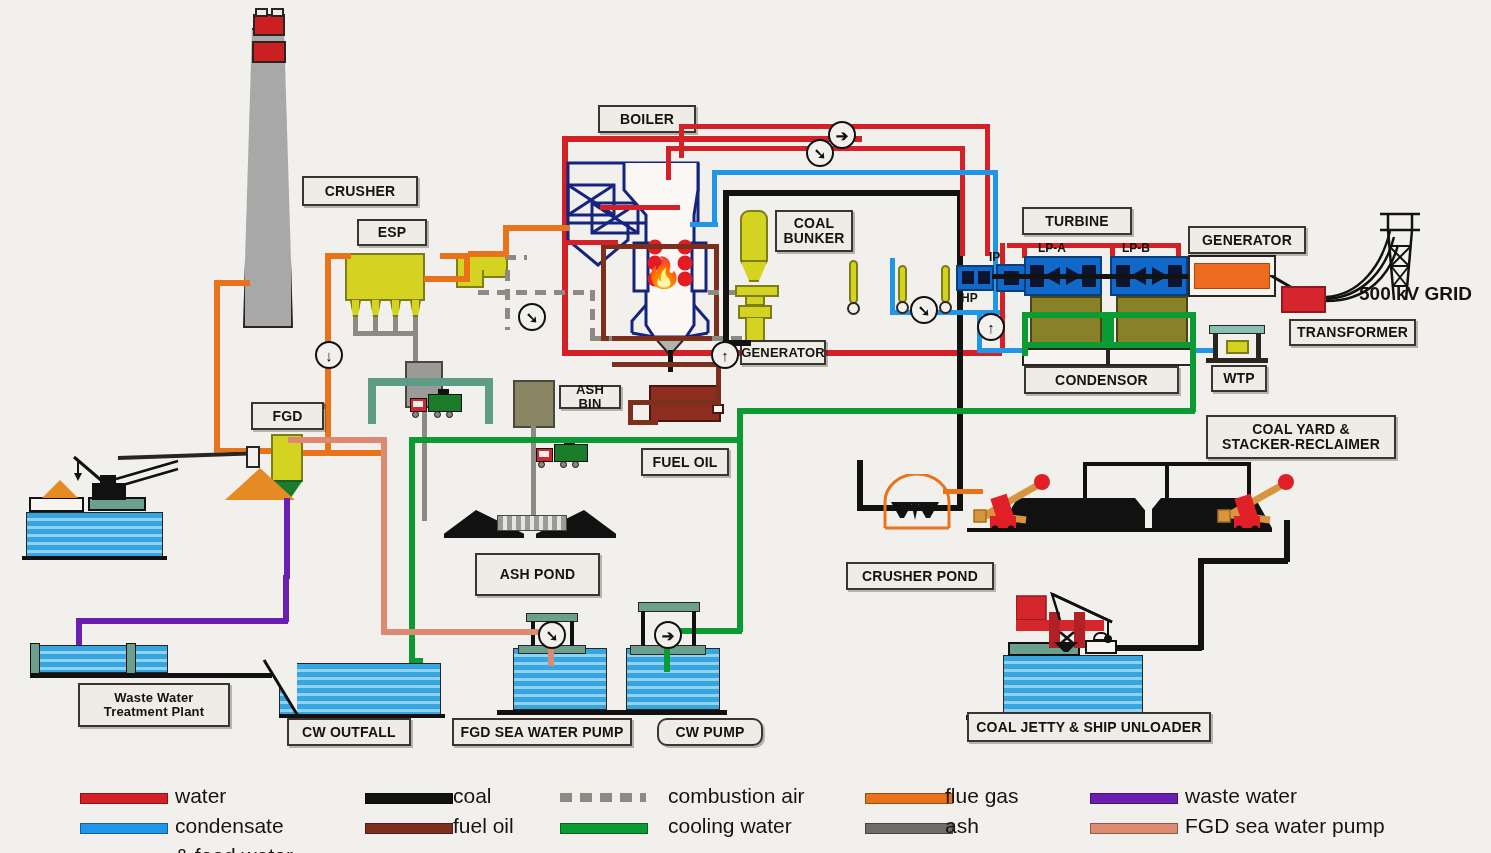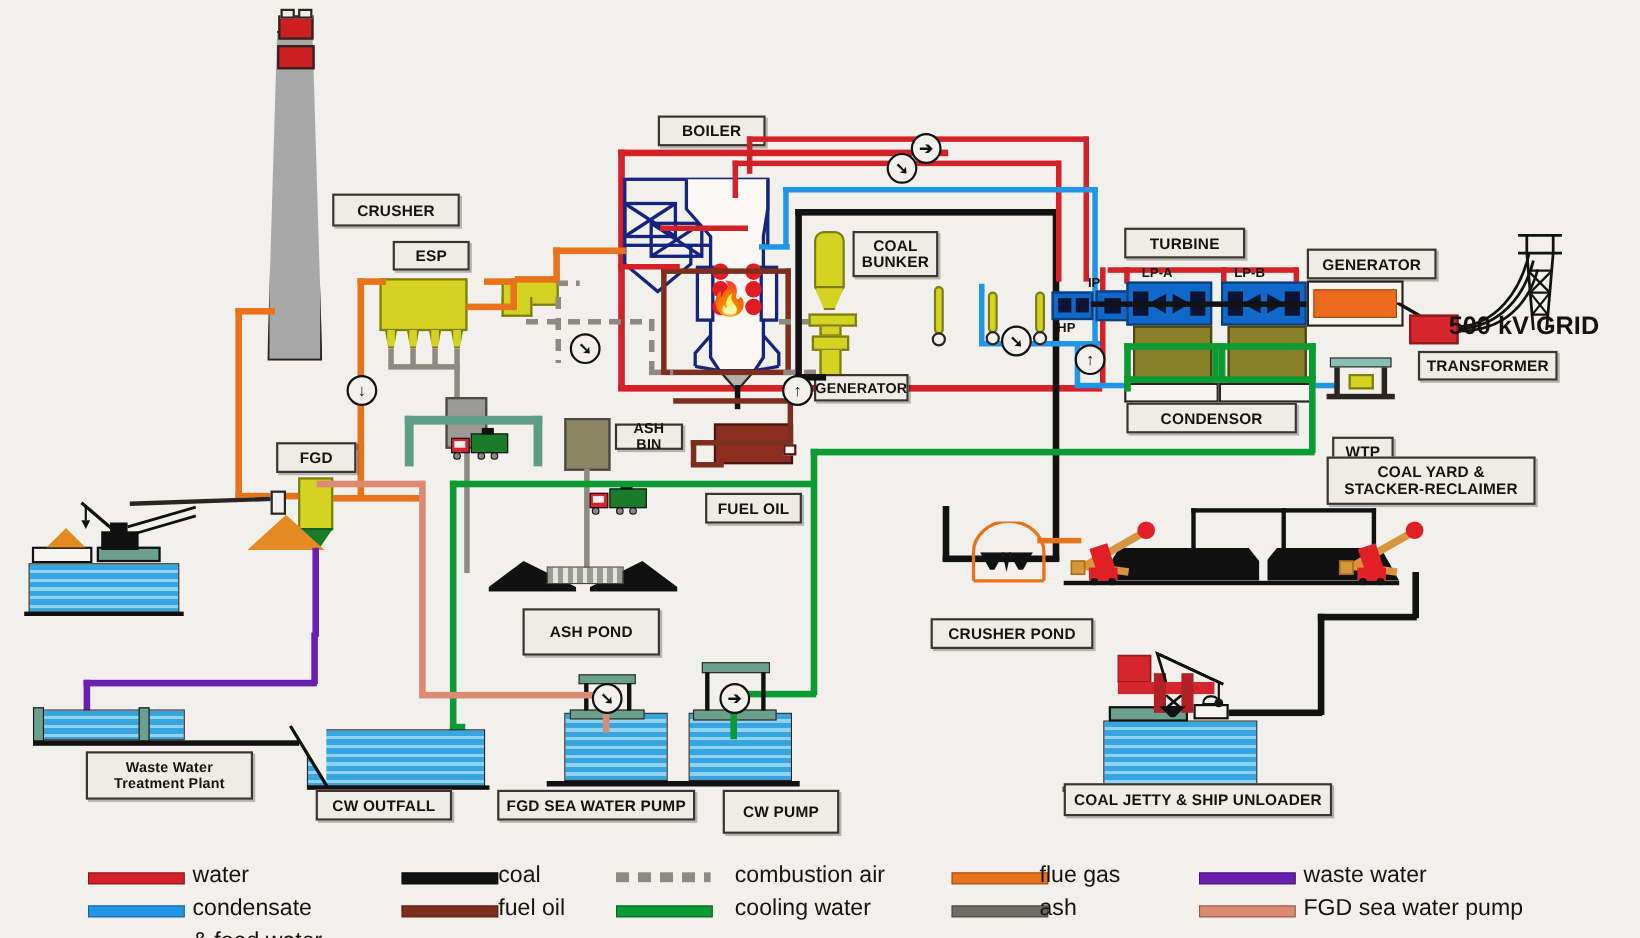--- a/index.html
+++ b/index.html
@@ -317,34 +317,34 @@
     <line x1="19" y1="38" x2="39" y2="58" stroke="#121212" stroke-width="2"></line>
     <line x1="41" y1="38" x2="21" y2="58" stroke="#121212" stroke-width="2"></line>
     <line x1="21" y1="58" x2="37" y2="78" stroke="#121212" stroke-width="2"></line>
     <line x1="39" y1="58" x2="23" y2="78" stroke="#121212" stroke-width="2"></line>
   </svg>
   <svg style="position:absolute;left:1320px;top:225px;width:80px;height:80px;">
     <path d="M6 72 C40 70 62 40 70 6" stroke="#121212" stroke-width="2.5" fill="none"></path>
     <path d="M6 74 C44 72 66 44 74 12" stroke="#121212" stroke-width="2.5" fill="none"></path>
     <path d="M6 76 C48 76 70 50 78 20" stroke="#121212" stroke-width="2.5" fill="none"></path>
   </svg>
-  <div class="plainlbl" style="left:1317px;top:283px;font-size:23px;">500 kV GRID</div>
+  <div class="plainlbl" style="left:1359px;top:283px;font-size:19px;">500 kV GRID</div>
 
   <div class="box" style="left:1030px;top:296px;width:72px;height:54px;background:#888128;border:2px solid #4a4516;"></div>
   <div class="box" style="left:1116px;top:296px;width:72px;height:54px;background:#888128;border:2px solid #4a4516;"></div>
   <div class="box out" style="left:1022px;top:348px;width:86px;height:18px;background:#f7f5f1;"></div>
   <div class="box out" style="left:1108px;top:348px;width:86px;height:18px;background:#f7f5f1;"></div>
   <div class="lbl lg" style="left:1024px;top:366px;width:155px;height:28px;">CONDENSOR</div>
 
   <div class="box" style="left:1209px;top:325px;width:56px;height:9px;background:#89c0b4;border:1px solid #2a2520;"></div>
   <div class="box" style="left:1213px;top:334px;width:5px;height:26px;background:#2a2520;"></div>
   <div class="box" style="left:1256px;top:334px;width:5px;height:26px;background:#2a2520;"></div>
   <div class="box" style="left:1226px;top:340px;width:23px;height:14px;background:#d4d321;border:2px solid #7d7c15;"></div>
   <div class="box" style="left:1206px;top:358px;width:62px;height:5px;background:#2a2520;"></div>
-  <div class="lbl md" style="left:1211px;top:365px;width:56px;height:27px;margin-top:32px;">WTP</div>
+  <div class="lbl md" style="left:1211px;top:365px;width:56px;height:27px;">WTP</div>
 
   <div class="pipe h6 c-cool" style="left:1022px;top:342px;width:174px;"></div>
   <div class="pipe v6 c-cool" style="left:1022px;top:312px;height:34px;"></div>
   <div class="pipe v6 c-cool" style="left:1102px;top:312px;height:34px;"></div>
   <div class="pipe v6 c-cool" style="left:1108px;top:312px;height:34px;"></div>
   <div class="pipe v6 c-cool" style="left:1190px;top:312px;height:34px;"></div>
   <div class="pipe h6 c-cool" style="left:1022px;top:312px;width:174px;"></div>
   <div class="pipe v6 c-cool" style="left:1190px;top:312px;height:100px;"></div>
   <div class="pipe h6 c-cool" style="left:737px;top:408px;width:458px;"></div>
   <div class="pipe v6 c-cool" style="left:737px;top:408px;height:224px;"></div>
@@ -479,21 +479,21 @@
   <div class="box" style="left:570px;top:621px;width:4px;height:25px;background:#111;"></div>
   <div class="pipe v6 c-fgd" style="left:548px;top:628px;height:38px;"></div>
   <div class="lbl md" style="left:452px;top:718px;width:180px;height:28px;">FGD SEA WATER PUMP</div>
 
   <div class="box water" style="left:626px;top:648px;width:94px;height:62px;"></div>
   <div class="box" style="left:638px;top:602px;width:62px;height:10px;background:#6ba08f;border:1px solid #2a2520;"></div>
   <div class="box" style="left:630px;top:645px;width:76px;height:10px;background:#6ba08f;border:1px solid #2a2520;"></div>
   <div class="box" style="left:641px;top:611px;width:4px;height:35px;background:#111;"></div>
   <div class="box" style="left:692px;top:611px;width:4px;height:35px;background:#111;"></div>
   <div class="pipe v6 c-cool" style="left:664px;top:628px;height:44px;"></div>
-  <div class="lbl md" style="left:657px;top:718px;width:106px;height:40px;">CW PUMP</div>
+  <div class="lbl md" style="left:657px;top:718px;width:106px;height:28px;border-radius:10px;">CW PUMP</div>
 
   <div class="pipe h6 c-fgd" style="left:288px;top:437px;width:98px;"></div>
   <div class="pipe v6 c-fgd" style="left:381px;top:437px;height:196px;"></div>
   <div class="pipe h6 c-fgd" style="left:381px;top:629px;width:170px;"></div>
 
   <div class="arrow" style="left:828px;top:121px;">➔</div>
   <div class="arrow" style="left:806px;top:139px;">➘</div>
   <div class="arrow" style="left:518px;top:303px;">➘</div>
   <div class="arrow" style="left:711px;top:341px;">↑</div>
   <div class="arrow" style="left:910px;top:296px;">➘</div>

